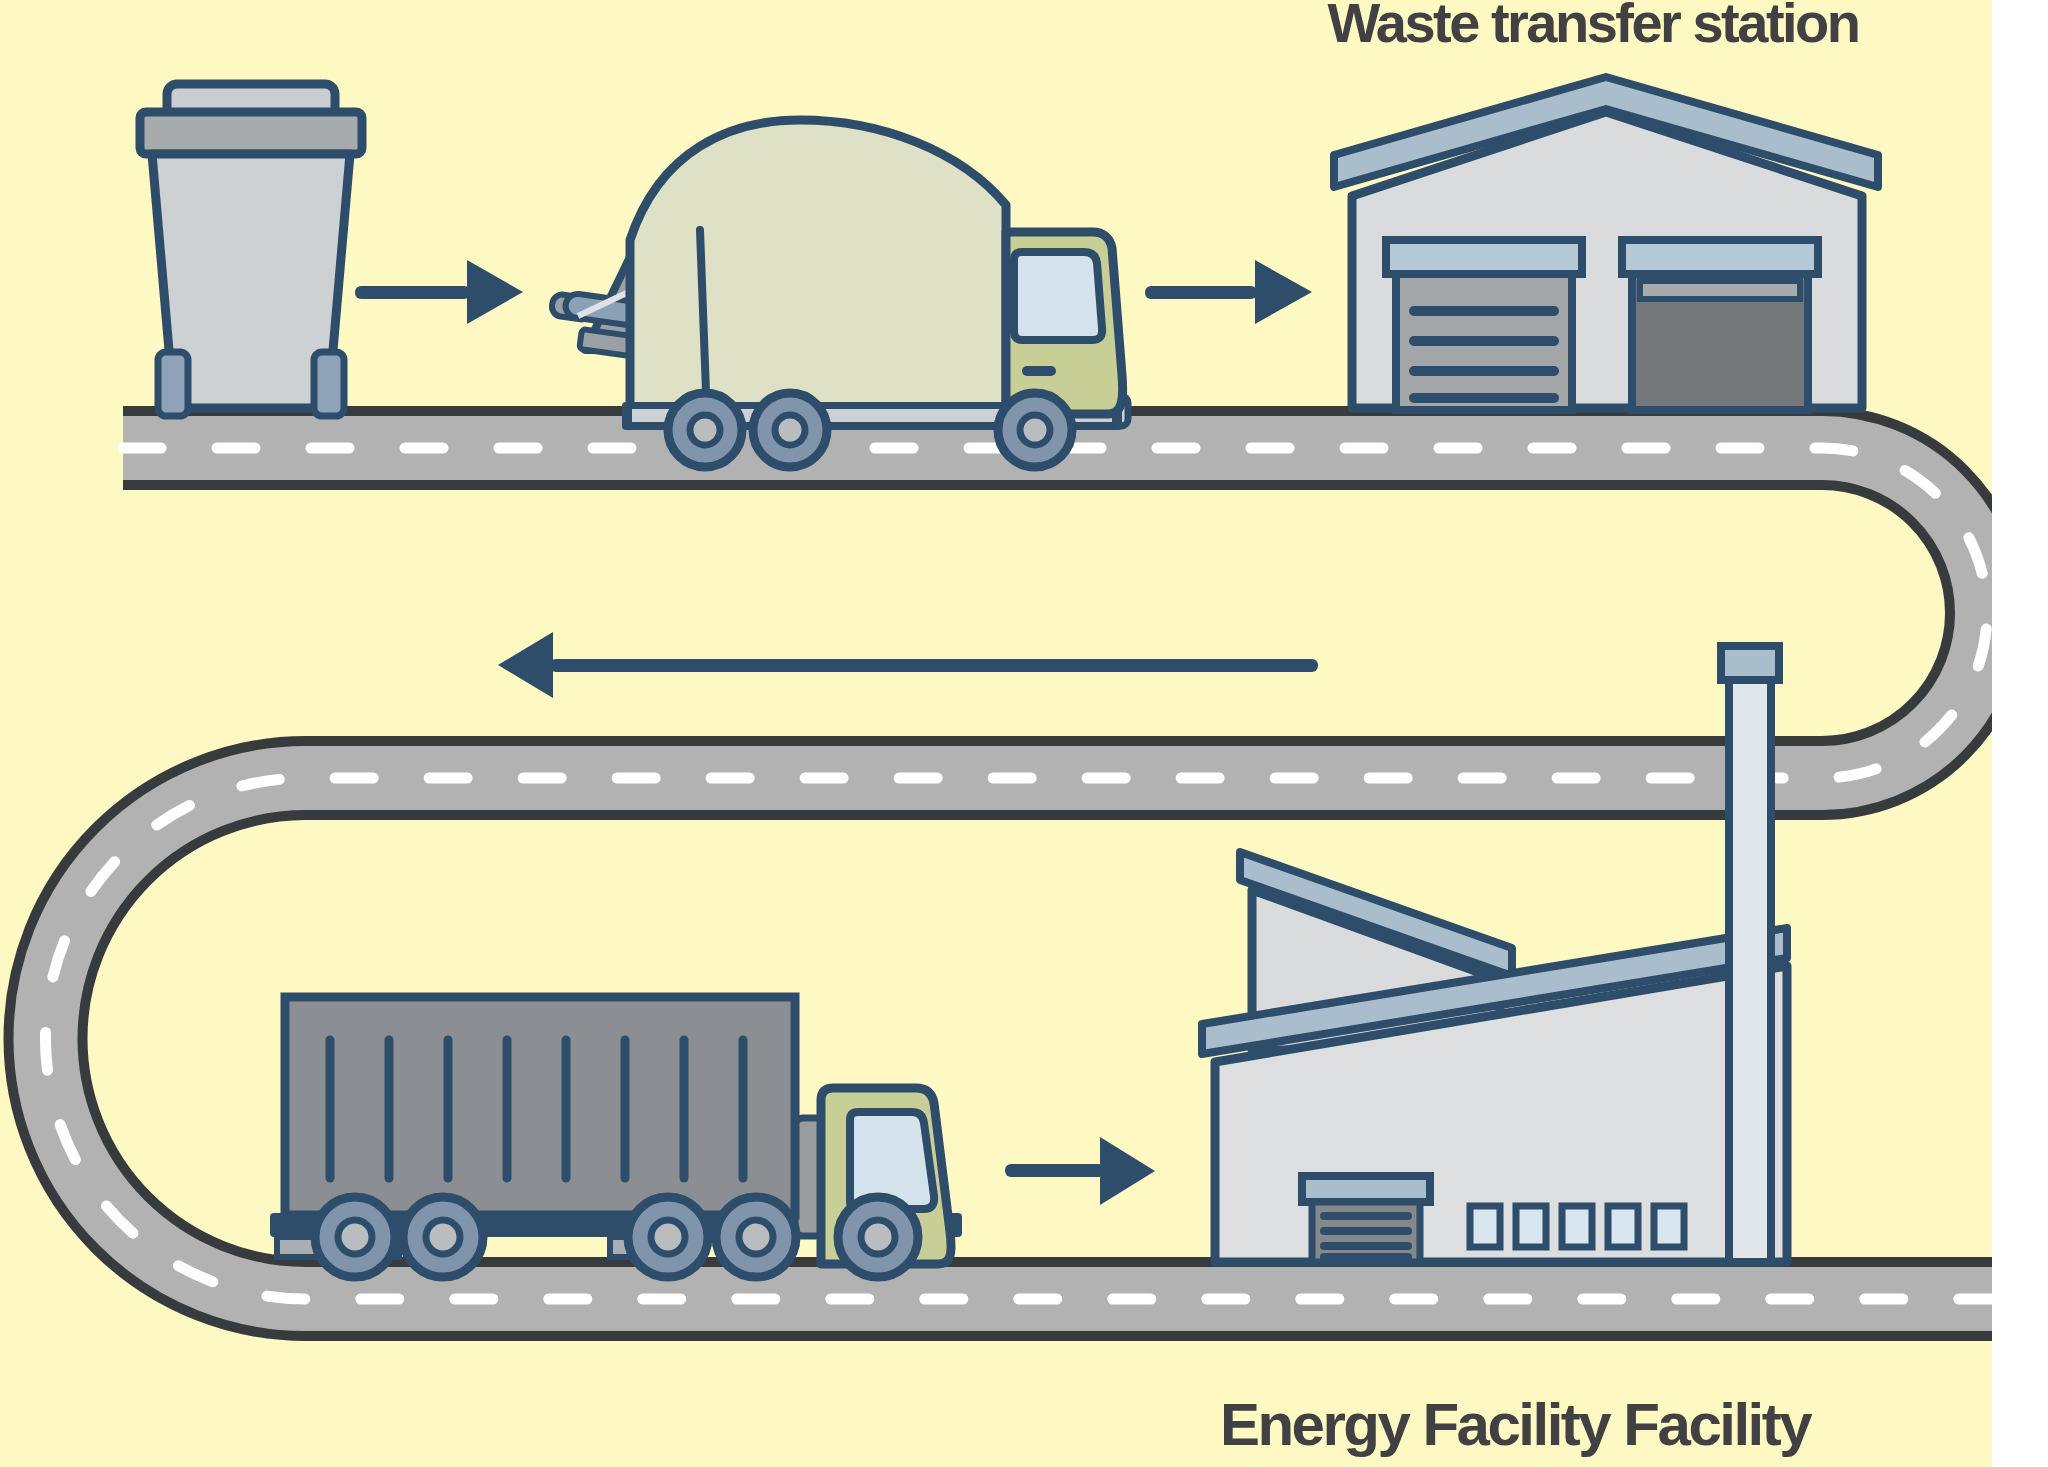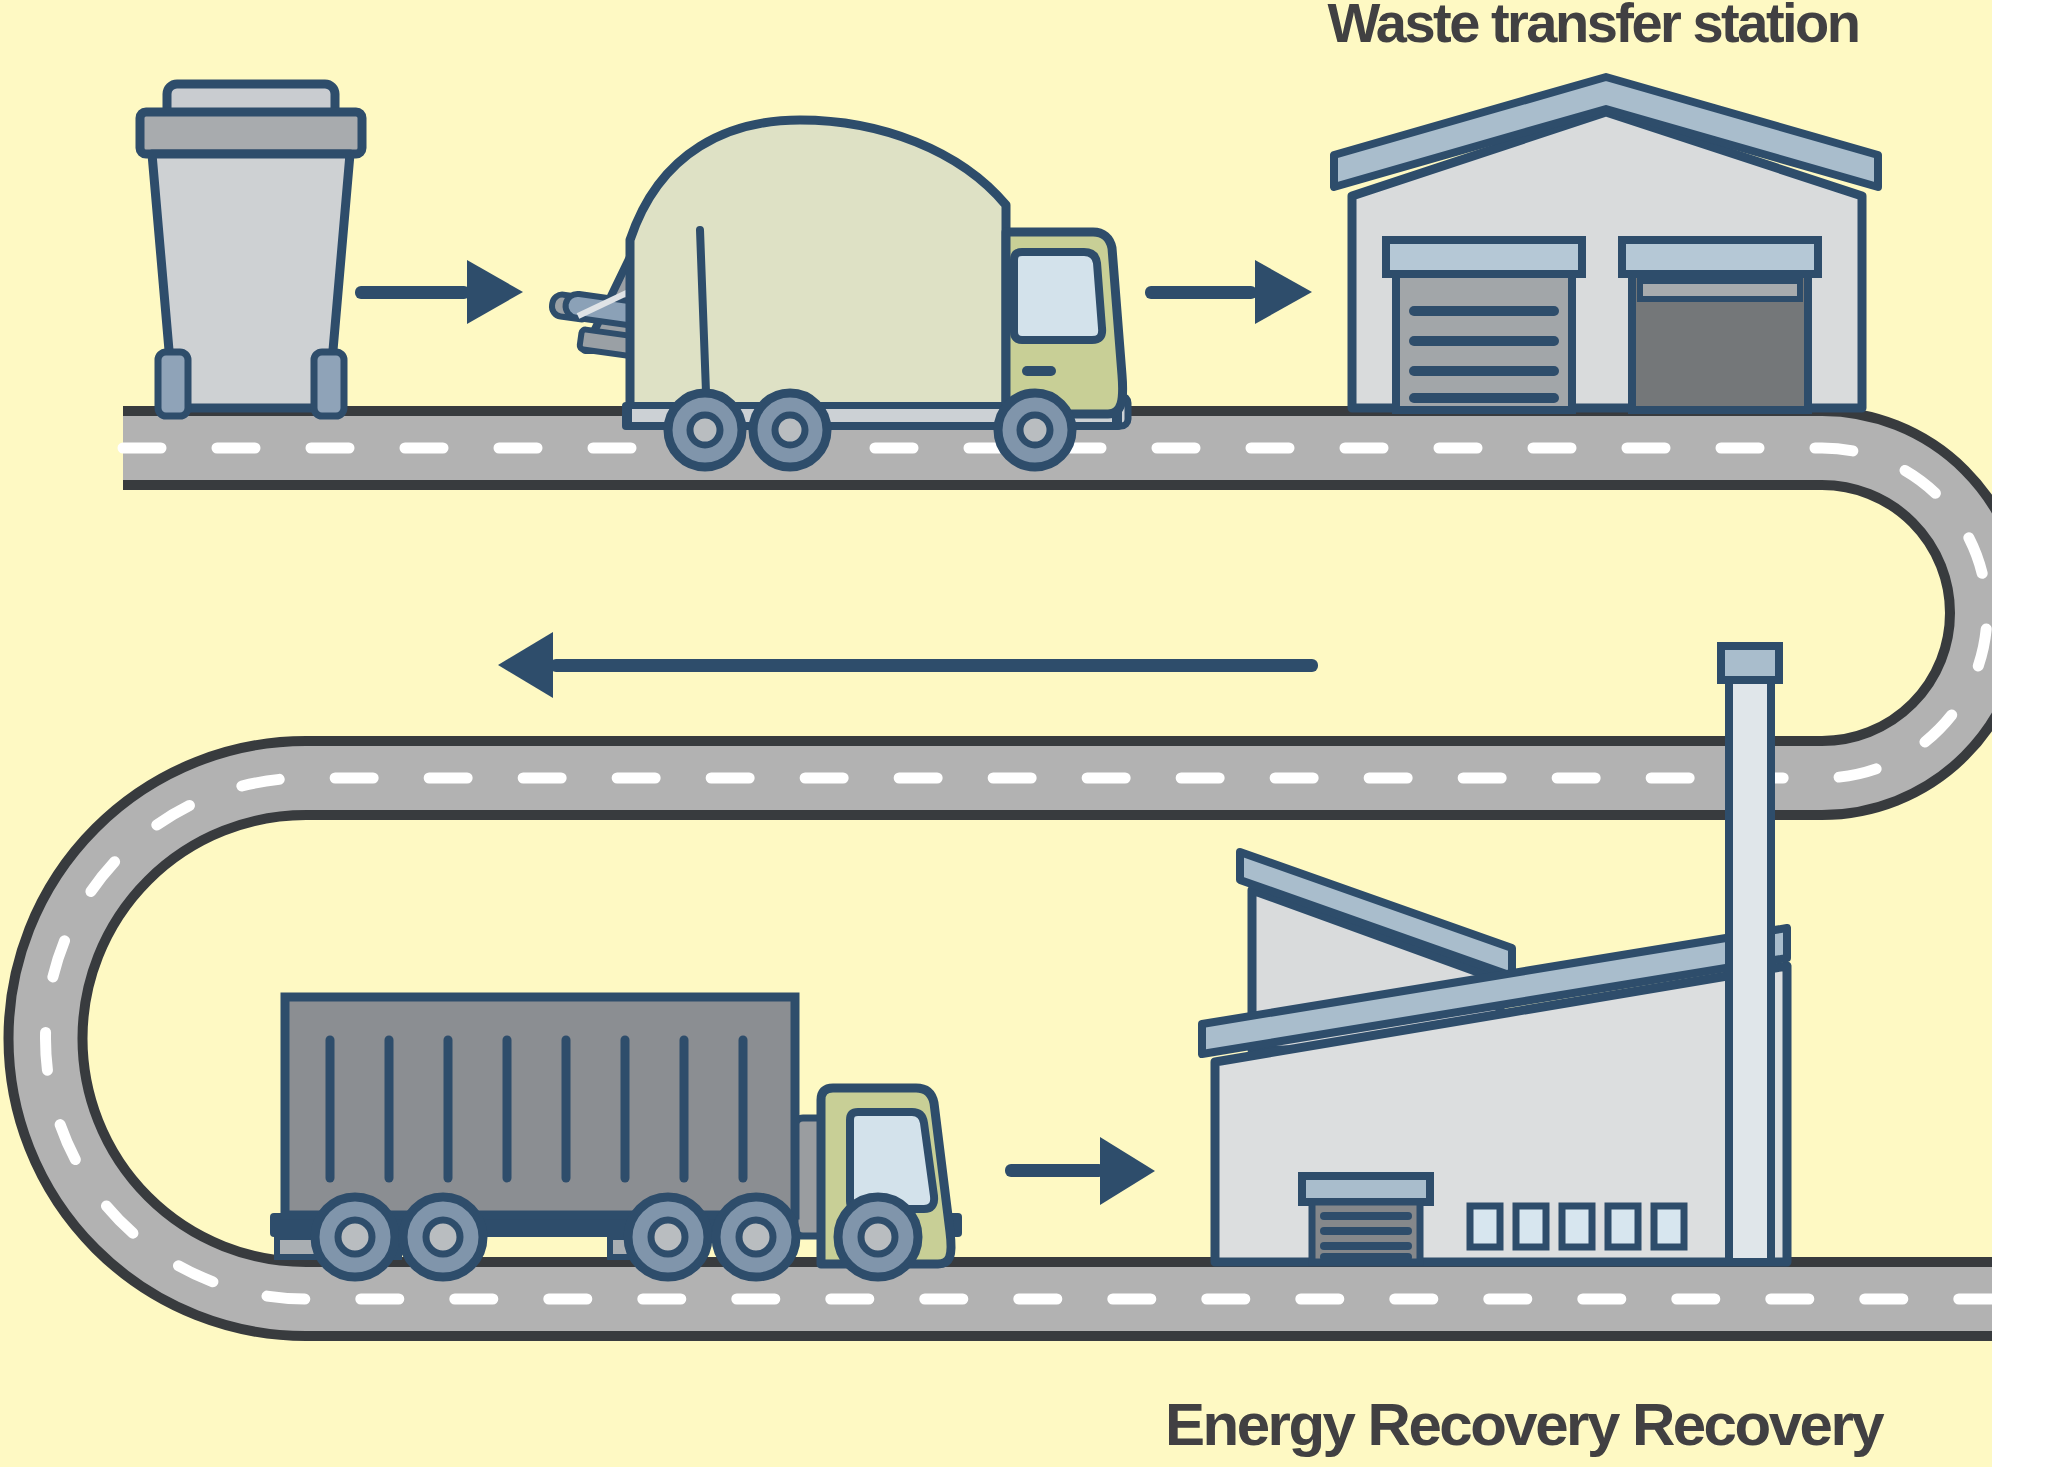--- a/index.html
+++ b/index.html
@@ -165,15 +165,15 @@
     </g>
     <g>
       <rect x="1005" y="1164" width="100" height="13" rx="6"></rect>
       <polygon points="1100,1137 1100,1205 1155,1171"></polygon>
     </g>
   </g>
 
 </svg>
 
 <div class="label label-wts">Waste transfer station</div>
-<div class="label label-erf">Energy Recovery Recovery</div>
+<div class="label label-erf">Energy Facility Facility</div>
 
 </div>
 
 </body></html>

